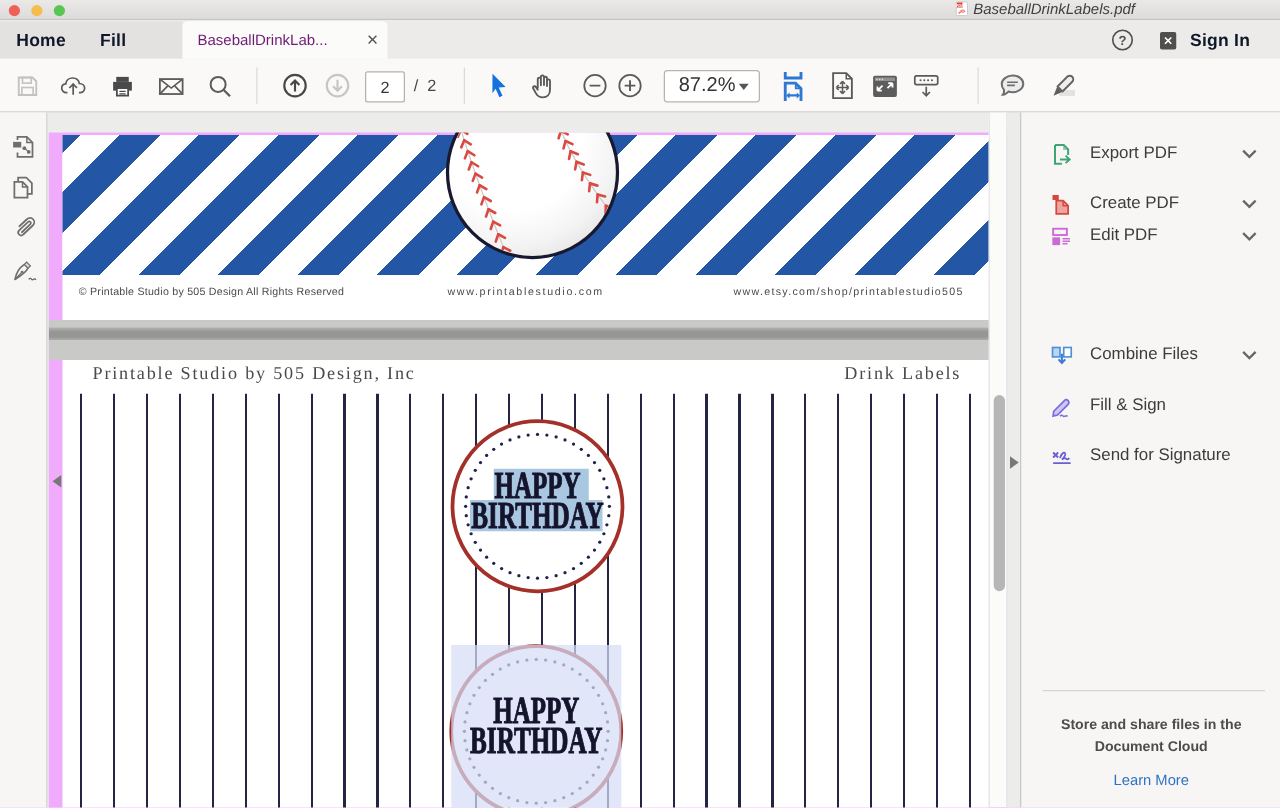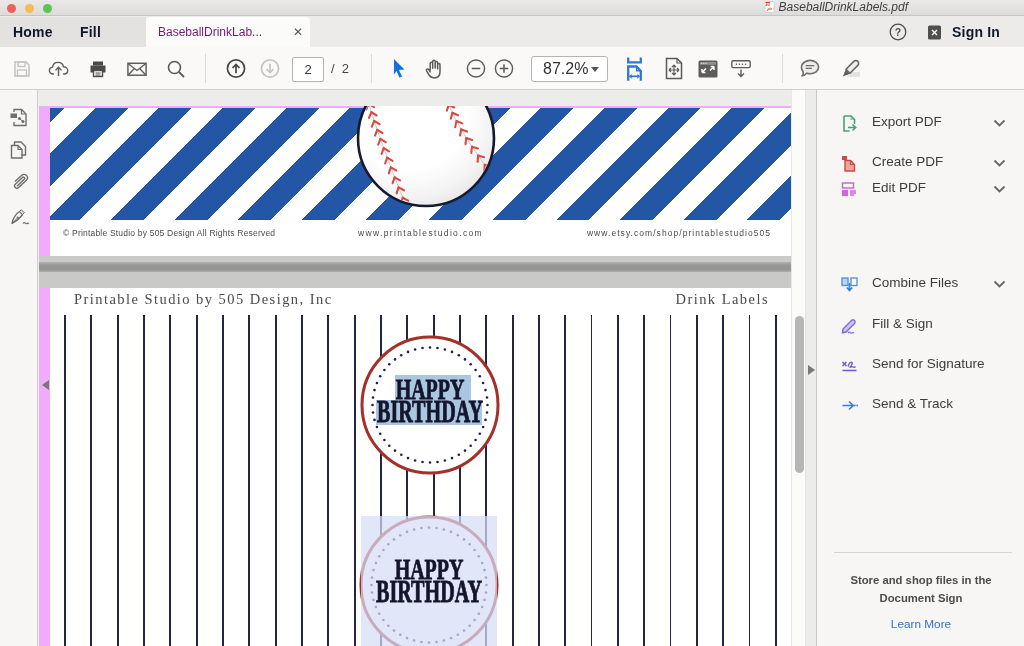--- a/index.html
+++ b/index.html
@@ -491,26 +491,18 @@
         <span class="rtxt">Fill &amp; Sign</span>
       </div>
  <div class="ritem" style="top:265.8px;width:185px;">
         <svg width="19" height="19" viewBox="0 0 19 19">
           <path d="M2.5 6 L6.5 10 M6.5 6 L2.5 10" stroke="#6a5fd0" stroke-width="1.5"></path>
           <path d="M8 10.5 C9 7 11 5.5 12 6.5 C13 7.5 11 10.5 9.5 11.5 C11 10.8 12.5 10.2 13 11 C13.4 11.7 14.5 11.5 15.5 10.5" fill="none" stroke="#6a5fd0" stroke-width="1.4"></path>
           <path d="M2.5 14.5 H16.5" stroke="#6a5fd0" stroke-width="1.5"></path>
         </svg>
         <span class="rtxt">Send for Signature</span>
       </div>
- <div class="ritem" style="top:306.1px;width:185px;">
-        <svg width="19" height="19" viewBox="0 0 19 19">
-          <path d="M2.5 9.5 H12.5 M9 5.5 L13.2 9.5 L9 13.5" fill="none" stroke="#3d7edb" stroke-width="1.7"></path>
-          <circle cx="14.8" cy="9.5" r="0.9" fill="#3d7edb"></circle>
-          <circle cx="17.2" cy="9.5" r="0.9" fill="#3d7edb"></circle>
-        </svg>
-        <span class="rtxt">Send &amp; Track</span>
-      </div>
  <div id="clouddiv"></div>
- <div class="cloudtxt" style="top:484px;">Store and shop files in the</div>
- <div class="cloudtxt" style="top:501.5px;">Document Sign</div>
+ <div class="cloudtxt" style="top:484px;">Store and share files in the</div>
+ <div class="cloudtxt" style="top:501.5px;">Document Cloud</div>
  <div id="learnmore">Learn More</div>
 </div>
 
 </div>
 </body></html>

